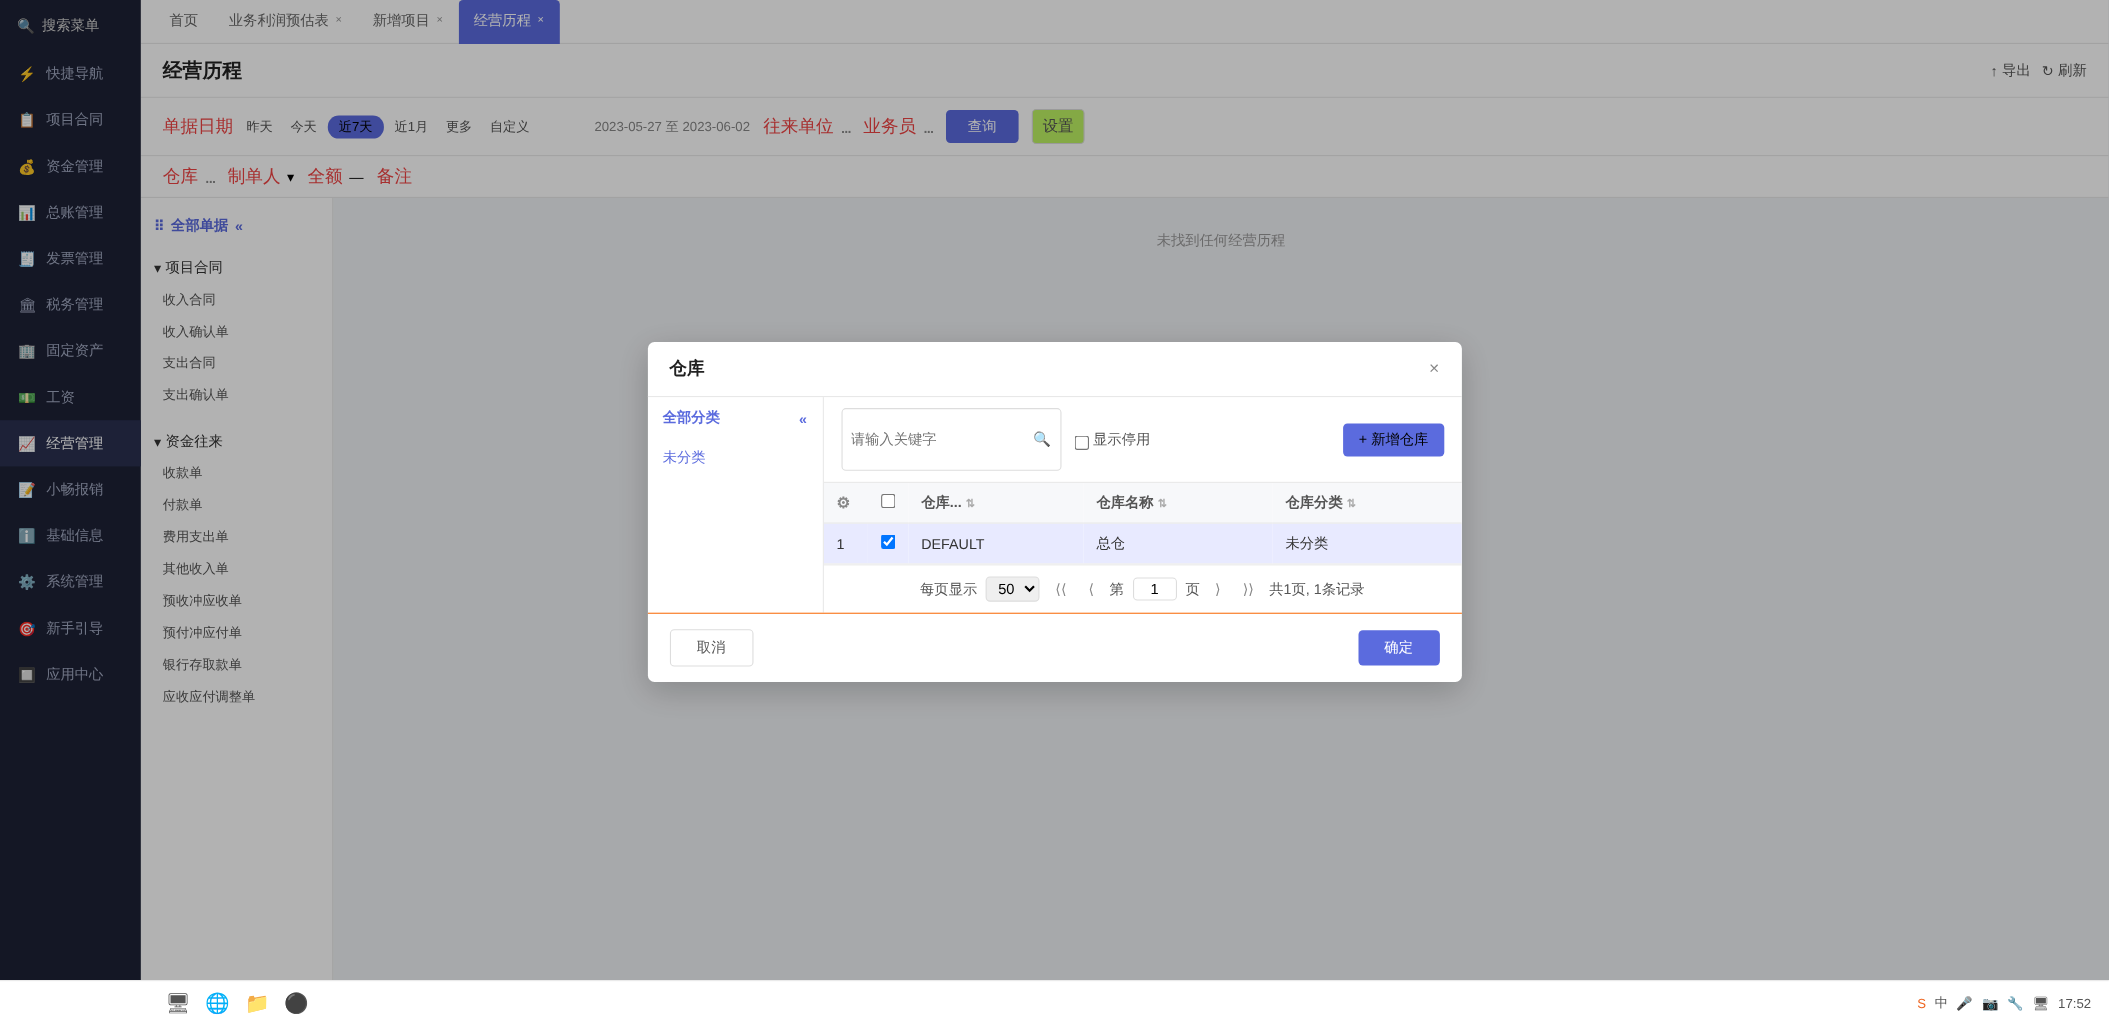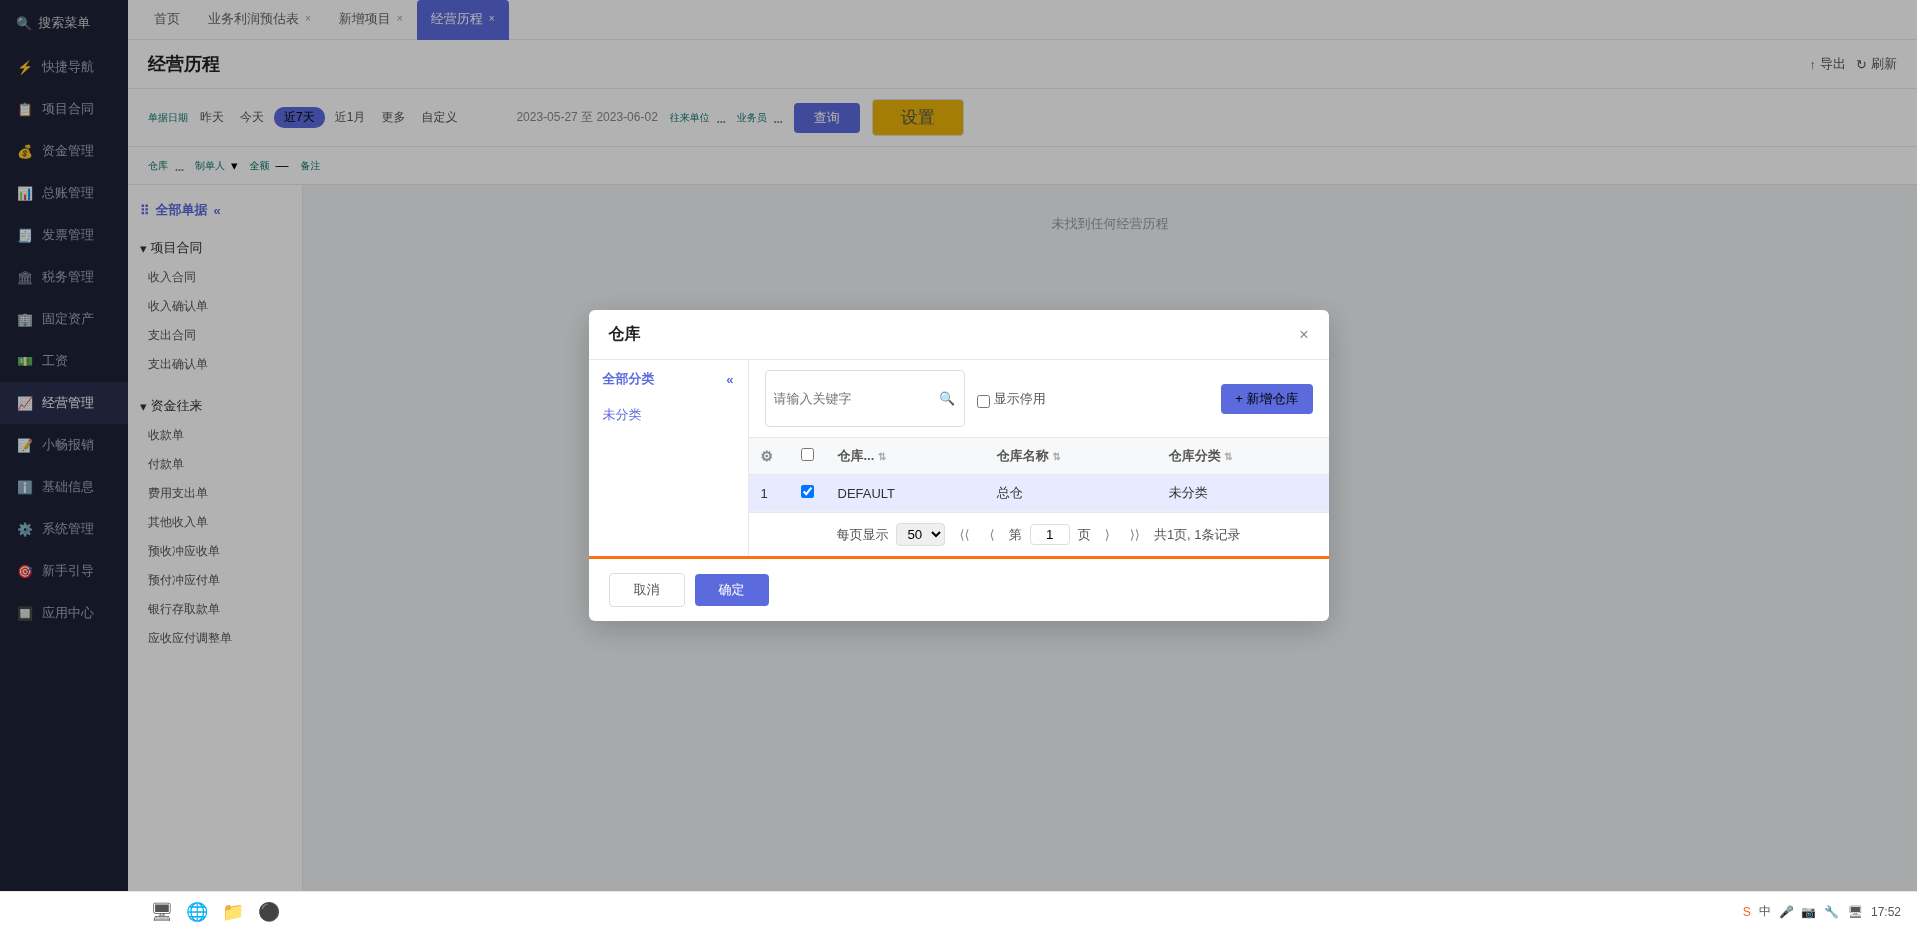--- a/index.html
+++ b/index.html
@@ -41,28 +41,28 @@
     }
     .page-title { font-size: 18px; font-weight: 600; color: #222; }
     .header-actions { display: flex; gap: 10px; }
     .btn-export, .btn-refresh { font-size: 13px; color: #555; cursor: pointer; display: flex; align-items: center; gap: 4px; }
 
     
     .filter-bar {
       background: #fff; padding: 10px 20px; display: flex; flex-wrap: wrap; align-items: center; gap: 12px; border-bottom: 1px solid #e8e8e8;
     }
     .filter-group { display: flex; align-items: center; gap: 6px; }
-    .filter-label { color: #0f766e; font-size: 10px; }
+    .filter-label { color: #ef4444; font-size: 16px; }
     .filter-dates { display: flex; gap: 4px; }
     .date-btn { font-size: 12px; padding: 2px 6px; border-radius: 3px; cursor: pointer; color: #555; }
     .date-btn.active { background: #5b6bde; color: #000000; border-radius: 10px; padding: 2px 10px; }
     .date-range { font-size: 12px; color: #888; margin-left: 47px; }
     .filter-dots { color: #888; font-size: 18px; letter-spacing: -2px; }
     .btn-query { background: #5b6bde; color: #fff; border: none; padding: 6px 20px; border-radius: 4px; cursor: pointer; font-size: 13px; }
-    .btn-setting { background: #eab308; color: #555; border: 1px solid #ddd; padding: 6px 28px; border-radius: 4px; cursor: pointer; font-size: 17px; }
+    .btn-setting { background: #bef264; color: #555; border: 1px solid #ddd; padding: 6px 9px; border-radius: 4px; cursor: pointer; font-size: 14px; }
 
     
     .filter-row2 {
       background: #fff; padding: 8px 20px; display: flex; align-items: center; gap: 12px; border-bottom: 1px solid #e8e8e8;
     }
 
     
     .content-area {
       display: flex; flex: 1; overflow: hidden; background: #f0f2f5;
     }
@@ -113,21 +113,21 @@
     .btn-add { background: #5b6bde; color: #000000; border: none; padding: 6px 14px; border-radius: 4px; cursor: pointer; font-size: 13px; display: flex; align-items: center; gap: 4px; }
     .dialog-table { flex: 1; overflow-y: auto; }
     table { width: 100%; border-collapse: collapse; }
     th { background: #f7f8fa; padding: 9px 12px; text-align: left; font-size: 13px; color: #555; border-bottom: 1px solid #e8e8e8; cursor: pointer; }
     td { padding: 9px 12px; font-size: 13px; color: #333; border-bottom: 1px solid #f0f0f0; }
     tr.selected td { background: #e8eaff; }
     .dialog-pagination { display: flex; align-items: center; justify-content: center; gap: 8px; padding: 10px 16px; border-top: 1px solid #e8e8e8; font-size: 13px; color: #555; }
     .page-select { border: 1px solid #ddd; border-radius: 4px; padding: 2px 6px; }
     .page-btn { cursor: pointer; color: #888; padding: 2px 6px; }
     .page-input { width: 40px; border: 1px solid #ddd; border-radius: 4px; padding: 2px 6px; text-align: center; }
-    .dialog-footer { display: flex; align-items: center; justify-content: flex-start; gap: 10px; padding: 14px 20px; border-top: 3px solid #f97316; }
+    .dialog-footer { display: flex; align-items: center; justify-content: space-between; gap: 10px; padding: 14px 20px; border-top: 1px solid #f97316; }
     .btn-cancel { background: #fff; color: #555; border: 1px solid #ddd; padding: 7px 24px; border-radius: 4px; cursor: pointer; font-size: 13px; }
     .btn-confirm { background: #5b6bde; color: #fff; border: none; padding: 7px 24px; border-radius: 4px; cursor: pointer; font-size: 13px; }
 
     .gear-icon { font-size: 14px; cursor: pointer; color: #888; }
     .sort-arrows { font-size: 10px; color: #aaa; }
 
     
     .taskbar { position: fixed; bottom: 0; left: 0; width: 100%; height: 40px; background: #fff; border-top: 1px solid #e8e8e8; display: flex; align-items: center; justify-content: flex-end; padding: 0 16px; gap: 8px; font-size: 12px; color: #555; z-index: 200; }
     .taskbar-left { margin-right: auto; margin-left: 128px; display: flex; align-items: center; }
     .task-icon { width: 36px; height: 36px; border-radius: 4px; cursor: pointer; display: flex; align-items: center; justify-content: center; font-size: 18px; }

